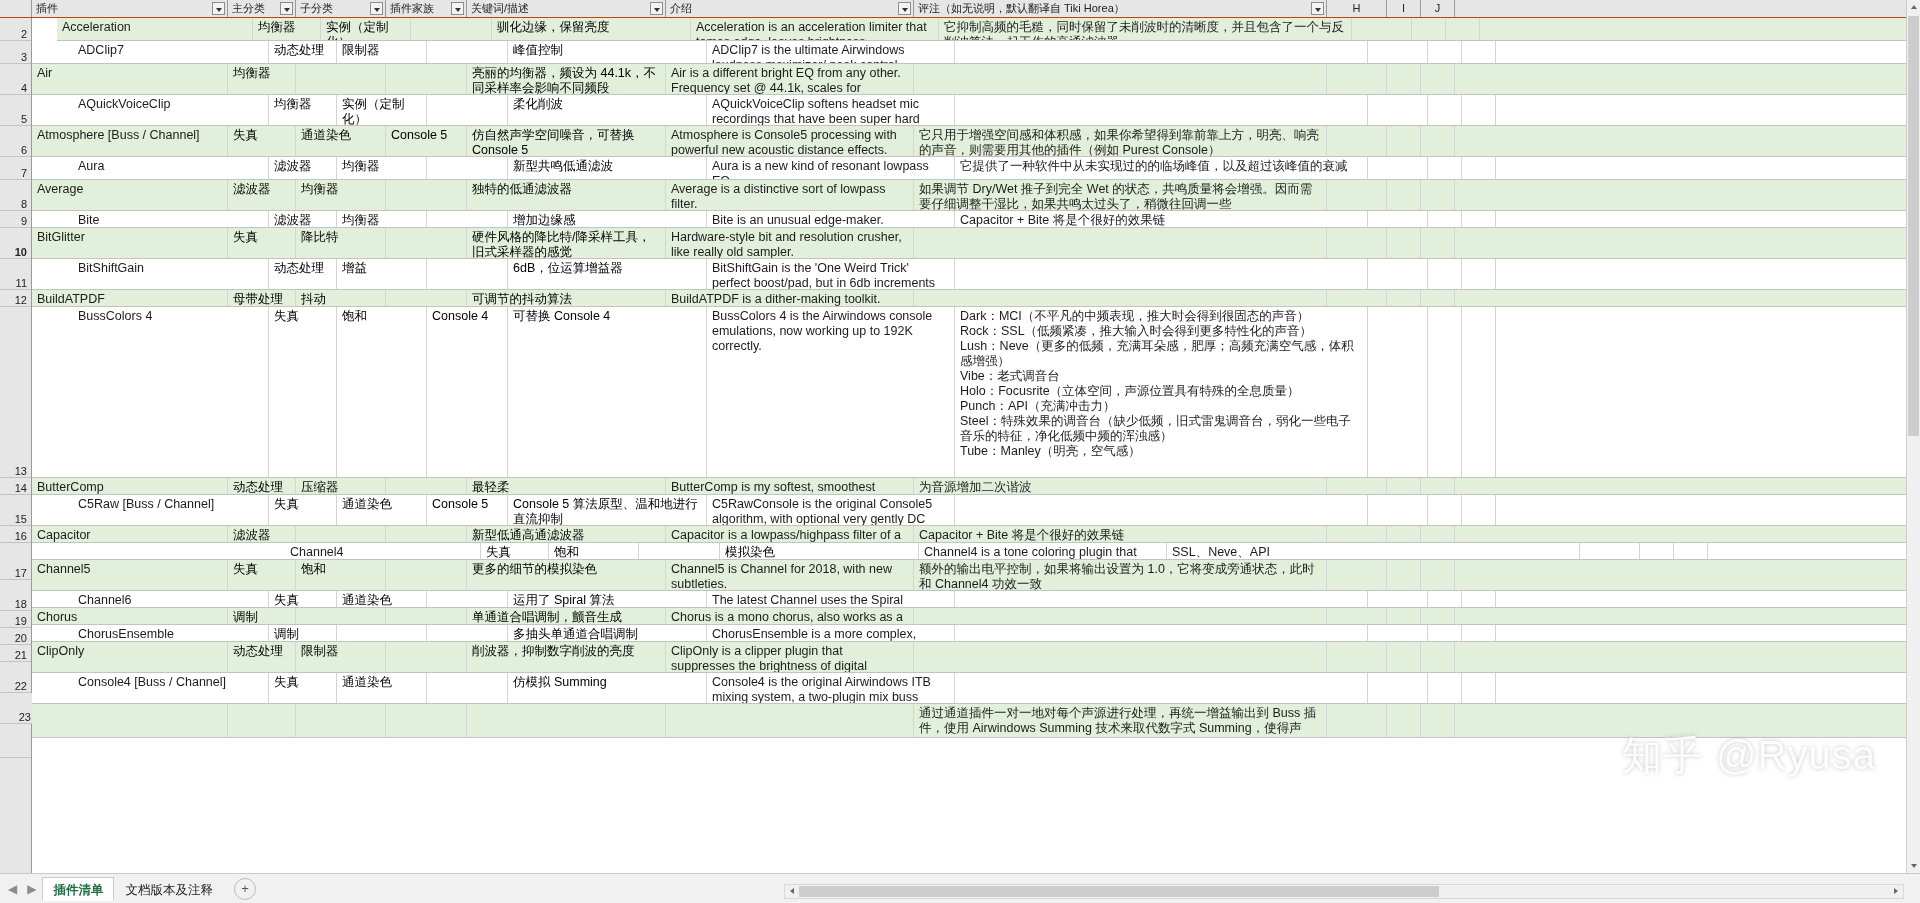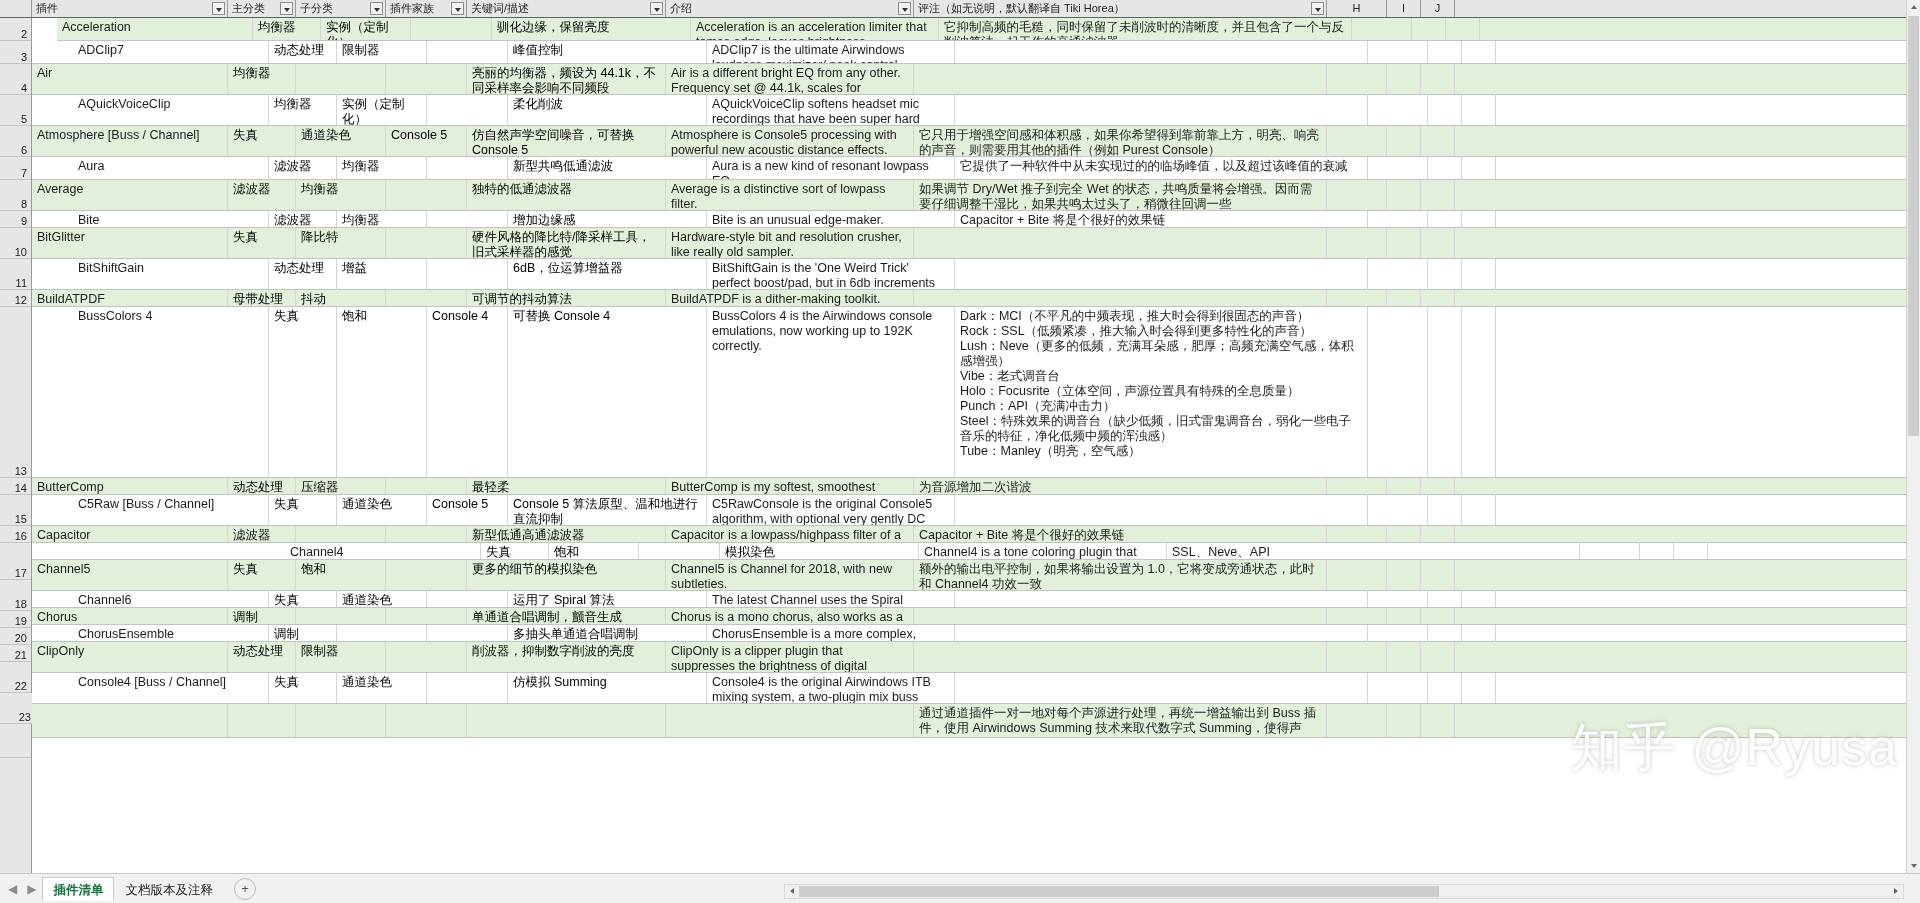--- a/index.html
+++ b/index.html
@@ -261,23 +261,23 @@
     border-top:3px solid transparent; border-bottom:3px solid transparent; border-right:4px solid #666;
   }
   .hscroll .a-right::after {
     content:""; position:absolute; left:4px; top:3px;
     border-top:3px solid transparent; border-bottom:3px solid transparent; border-left:4px solid #666;
   }
 
   
   .watermark {
     position: absolute;
-    right: 22px;
+    right: 44px;
     bottom: 120px;
-    font-size: 52px;
+    font-size: 40px;
     color: rgba(255,255,255,0.92);
     text-shadow: 0 0 4px rgba(150,150,150,0.55);
     letter-spacing: 1px;
     pointer-events: none;
     font-family: "Liberation Sans", sans-serif;
   }
 </style>
 </head>
 <body>
 
@@ -327,21 +327,21 @@
   <div class="grid-wrap">
     <div class="row-head-col" id="row-heads">
         <div class="row-head" style="height: 23px;">2</div>
         <div class="row-head" style="height: 23px;">3</div>
         <div class="row-head" style="height: 31px;">4</div>
         <div class="row-head" style="height: 31px;">5</div>
         <div class="row-head" style="height: 31px;">6</div>
         <div class="row-head" style="height: 23px;">7</div>
         <div class="row-head" style="height: 31px;">8</div>
         <div class="row-head" style="height: 17px;">9</div>
-        <div class="row-head" style="height: 31px;">10</div>
+        <div class="row-head" style="height: 31px; font-weight: bold;">10</div>
         <div class="row-head" style="height: 31px;">11</div>
         <div class="row-head" style="height: 17px;">12</div>
         <div class="row-head" style="height: 171px;">13</div>
         <div class="row-head" style="height: 17px;">14</div>
         <div class="row-head" style="height: 31px;">15</div>
         <div class="row-head" style="height: 17px;">16</div>
         <div class="row-head" style="height: 17px; margin-top: 20px;">17</div>
         <div class="row-head" style="height: 31px;">18</div>
         <div class="row-head" style="height: 17px;">19</div>
         <div class="row-head" style="height: 17px;">20</div>

